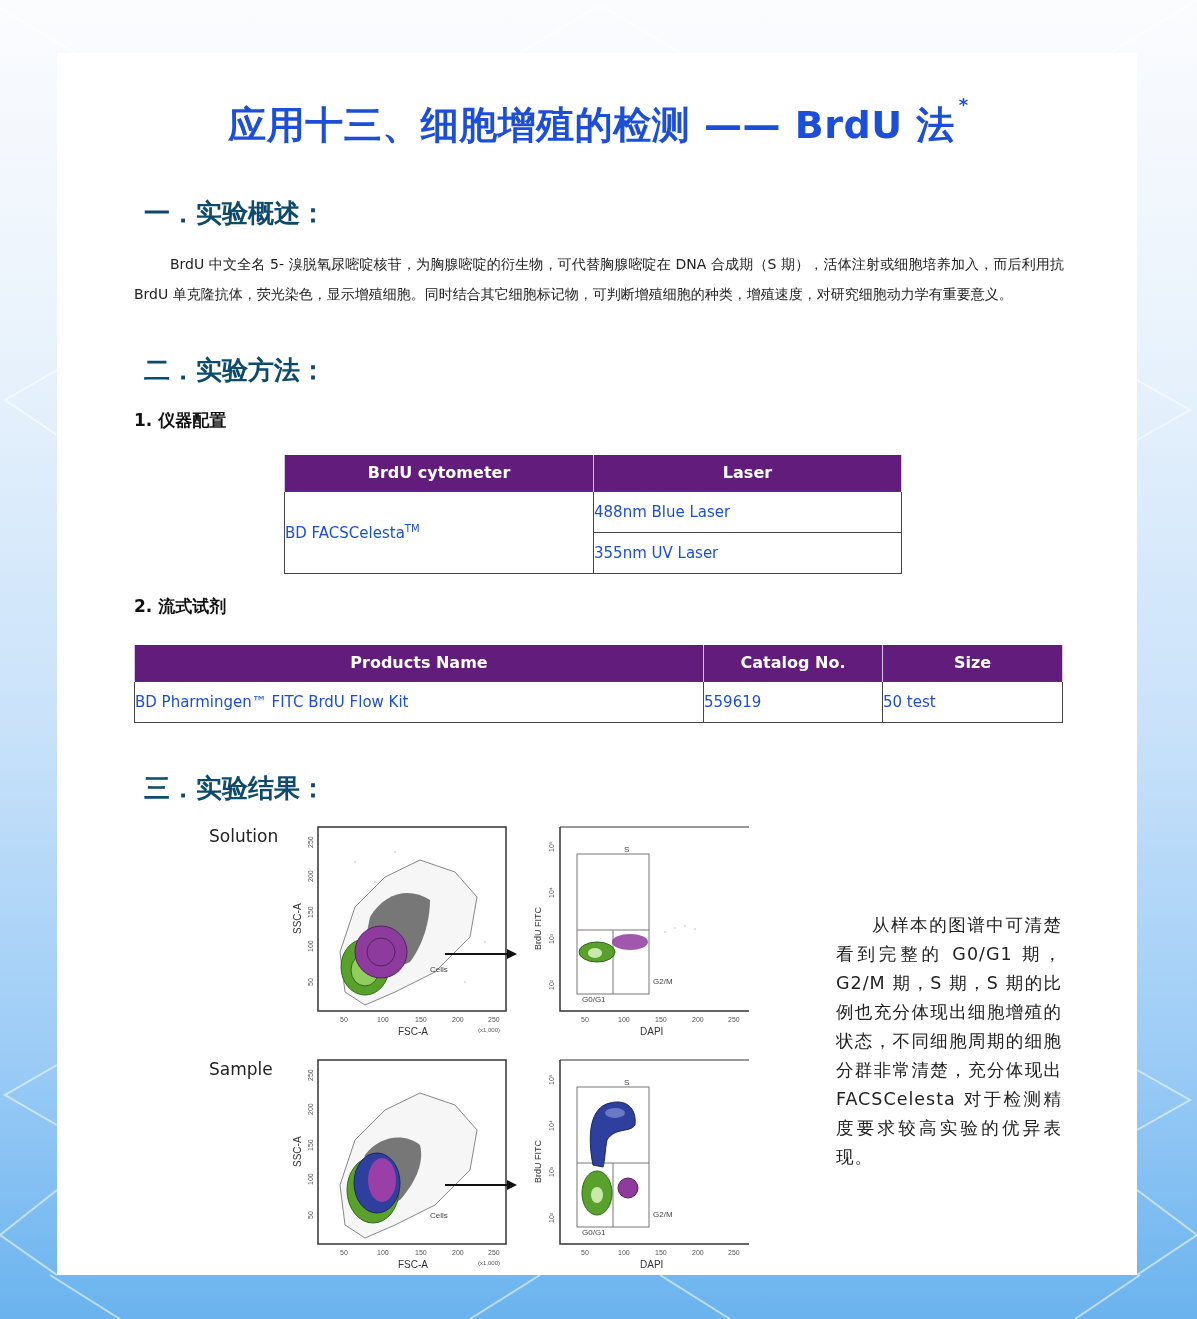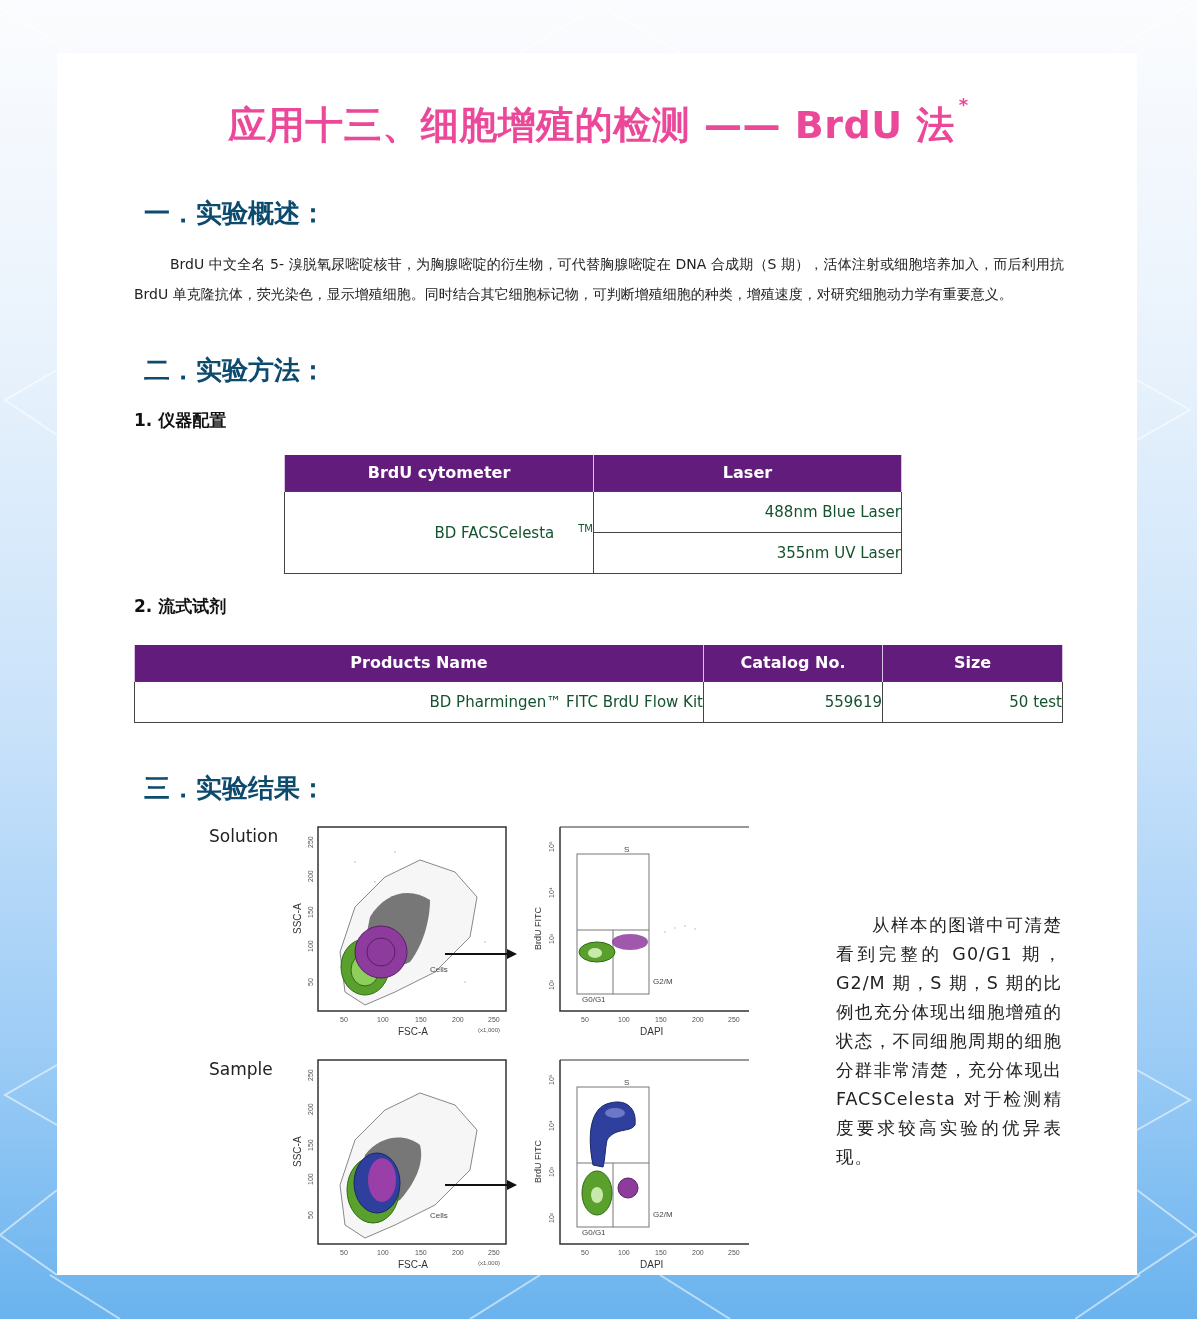--- a/index.html
+++ b/index.html
@@ -9,48 +9,48 @@
     font-family: "DejaVu Sans", "Liberation Sans", sans-serif;
     background: linear-gradient(180deg, #fbfcfe 0%, #eaf3fc 25%, #c9e2fa 55%, #9cccf6 80%, #6ab3ee 100%);
   }
   .bg-lines { position: absolute; left: 0; top: 0; width: 1197px; height: 1319px; pointer-events: none; }
   .card {
     position: absolute; left: 57px; top: 53px; width: 1080px; height: 1222px;
     background: #ffffff;
   }
   .title {
     position: absolute; left: 0; top: 100px; width: 1197px; text-align: center;
-    color: #ec4899; font-size: 38px; font-weight: bold; letter-spacing: 0.5px;
+    color: #1d4ed8; font-size: 38px; font-weight: bold; letter-spacing: 0.5px;
   }
   .title .star { font-size: 18px; vertical-align: top; position: relative; top: -6px; margin-left: 4px; }
   .h1 {
     position: absolute; left: 144px; color: #0c4a6e; font-size: 26px; font-weight: bold;
   }
   .para {
     position: absolute; left: 134px; top: 250px; width: 930px;
     font-size: 14px; line-height: 29.5px; color: #222; text-align: justify;
     text-indent: 36px;
   }
   .h2 {
     position: absolute; left: 134px; font-size: 17px; font-weight: bold; color: #111;
   }
   table { border-collapse: collapse; position: absolute; font-family: "DejaVu Sans", "Liberation Sans", sans-serif; }
   th {
     background: #611c7c; color: #fff; font-weight: bold; font-size: 16px;
     border-left: 1px solid #d8c2e3; border-right: 1px solid #d8c2e3;
     height: 36px; text-align: center;
   }
   td {
-    border: 1px solid #444; font-size: 15px; color: #14532d; text-align: right;
+    border: 1px solid #444; font-size: 15px; color: #1d4ed8; text-align: left;
   }
   .t1 { left: 284px; top: 455px; width: 618px; }
   .t1 td { height: 41px; }
   .t2 { left: 134px; top: 629px; width: 929px; margin-top: 16px; }
   .t2 td { height: 41px; }
-  sup.tm { font-size: 10px; margin-left: 24px; }
+  sup.tm { font-size: 10px; }
   .row-label { position: absolute; font-size: 17px; color: #222; }
   .plot { position: absolute; }
   .side-text {
     position: absolute; left: 836px; top: 911px; width: 226px;
     font-size: 17.5px; line-height: 29px; color: #222; text-align: justify;
     text-indent: 36px; letter-spacing: 1px;
   }
 </style>
 </head>
 <body>

